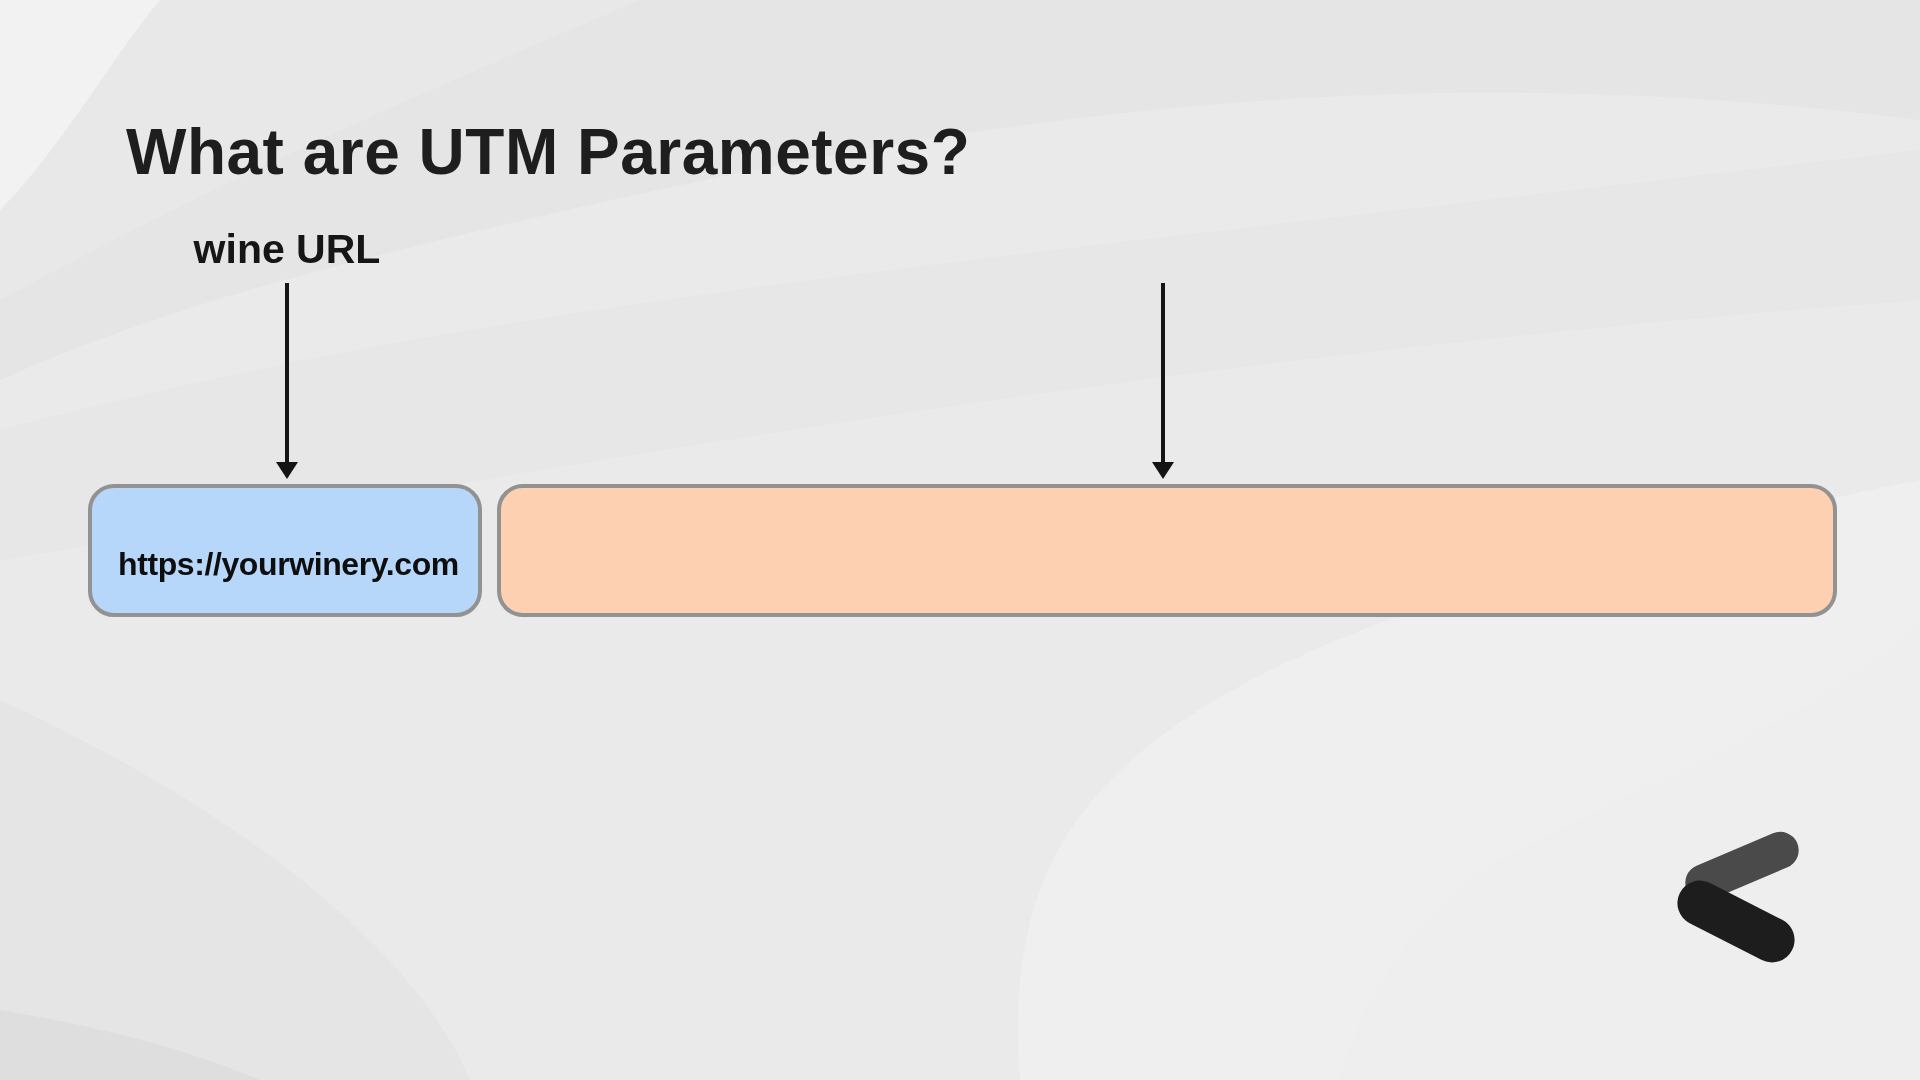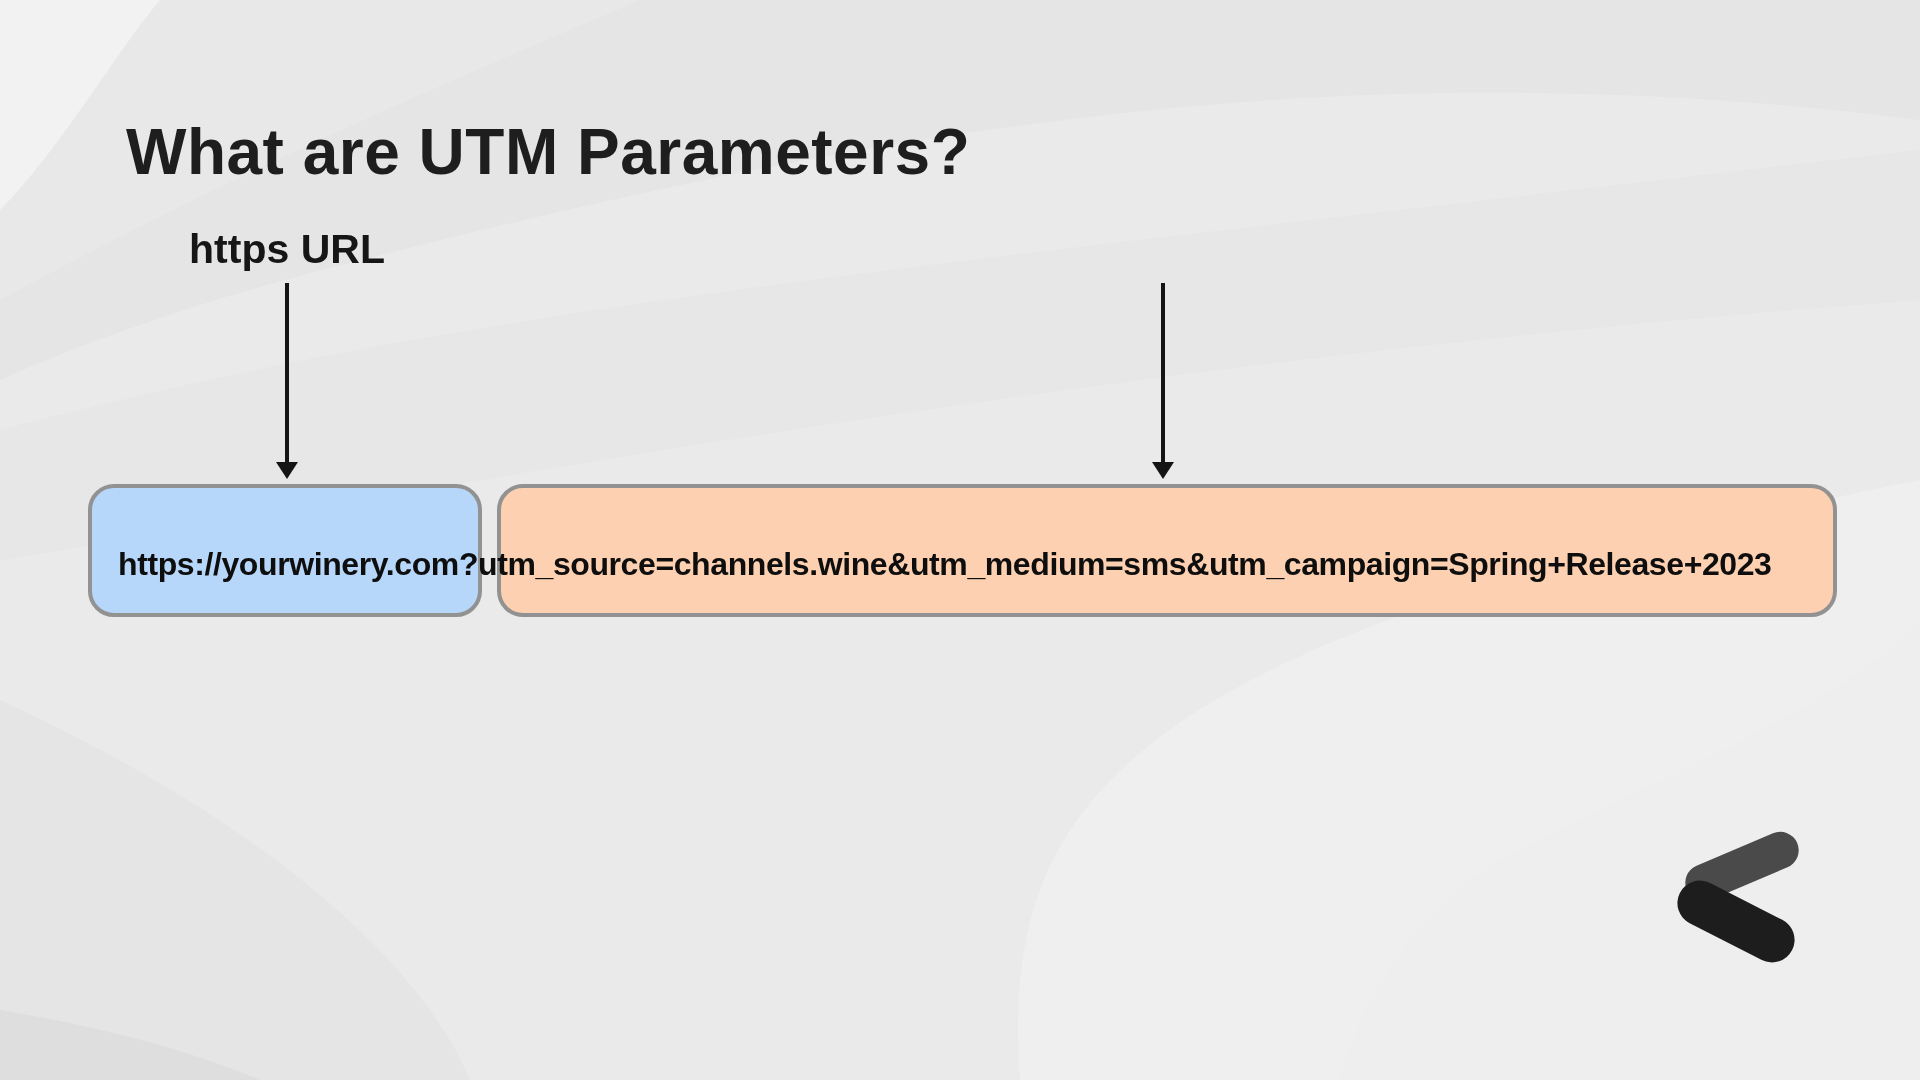--- a/index.html
+++ b/index.html
@@ -141,37 +141,36 @@
     <path d="M160,0 L1920,0 L1920,120 C1300,40 800,150 360,260 C240,290 110,330 0,380 L0,210 C60,150 110,60 160,0 Z" fill="#e0e0e0" opacity="0.55"></path>
     <path d="M0,430 C500,300 900,270 1920,150 L1920,300 C1100,360 500,480 0,560 Z" fill="#e4e4e4" opacity="0.5"></path>
     <path d="M1020,1080 C1000,800 1120,640 1920,480 L1920,1080 Z" fill="#f0f0f0" opacity="0.9"></path>
     <path d="M0,700 C260,820 420,960 470,1080 L0,1080 Z" fill="#e2e2e2" opacity="0.7"></path>
     <path d="M0,1010 C120,1030 200,1055 260,1080 L0,1080 Z" fill="#dcdcdc" opacity="0.8"></path>
     <path d="M1500,860 C1700,760 1850,700 1920,620 L1920,1080 L1340,1080 C1360,1000 1420,910 1500,860 Z" fill="#eeeeee" opacity="0.8"></path>
   </svg>
 
   <h1 class="slide-title">What are UTM Parameters?</h1>
 
-  <div class="callout-label url-label">https URL</div>
+  <div class="callout-label url-label">wine URL</div>
 
   <div class="arrow-down arrow-url">
     <div class="shaft"></div>
     <div class="head"></div>
   </div>
   <div class="arrow-down arrow-utm">
     <div class="shaft"></div>
     <div class="head"></div>
   </div>
 
   <div class="url-box"></div>
   <div class="params-box"></div>
 
   <div class="url-text-line">
     <span>https://yourwinery.com</span>
-      <span>?utm_source=channels.wine&amp;utm_medium=sms&amp;utm_campaign=Spring+Release+2023</span>
   </div>
 
   <div class="logo">
     <div class="capsule-gray"></div>
     <div class="capsule-dark"></div>
   </div>
 
 </div>
 
 </body></html>

